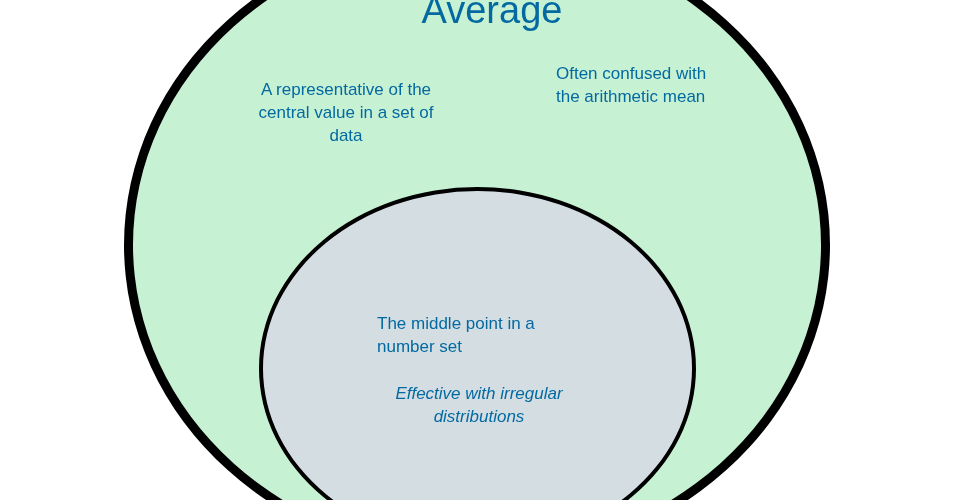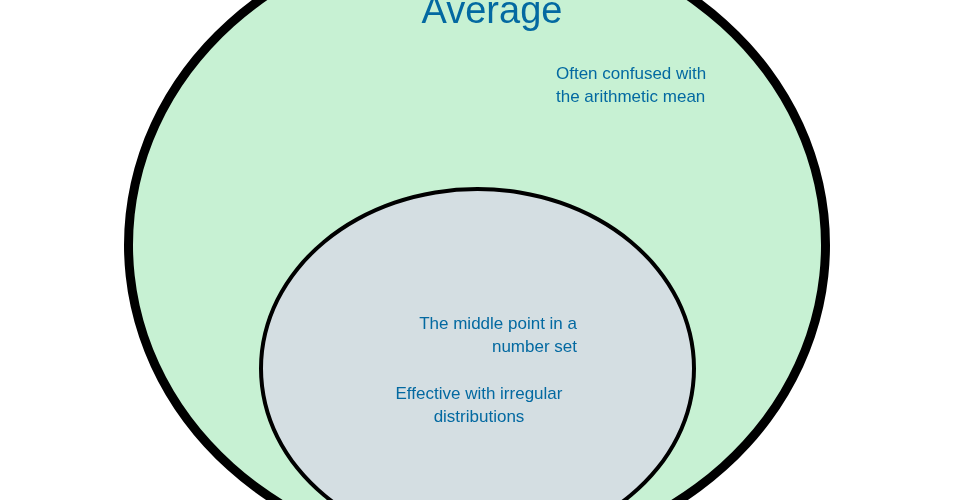--- a/index.html
+++ b/index.html
@@ -71,40 +71,44 @@
   .note-right {
     left: 556px;
     top: 62px;
     width: 180px;
     text-align: left;
   }
   .note-inner-top {
     left: 377px;
     top: 312px;
     width: 200px;
-    text-align: right;
+    text-align: left;
   }
   .note-inner-bottom {
     left: 379px;
     top: 382px;
     width: 200px;
     text-align: center;
+    font-style: italic;
   }
 </style>
 </head>
 <body>
 
 <div class="canvas">
 
   <div class="ellipse outer-ellipse" style="background-color: rgb(199, 241, 211); border-color: rgb(0, 0, 0);"></div>
 
   <div class="ellipse inner-ellipse" style="background-color: rgb(212, 222, 226); border-color: rgb(0, 0, 0);"></div>
 
   <div class="title outer-title">Average</div>
 
+  <div class="note note-left">A representative of the
+central value in a set of
+data</div>
 
   <div class="note note-right">Often confused with
 the arithmetic mean</div>
 
 
   <div class="note note-inner-top">The middle point in a
 number set</div>
 
   <div class="note note-inner-bottom">Effective with irregular
 distributions</div>

